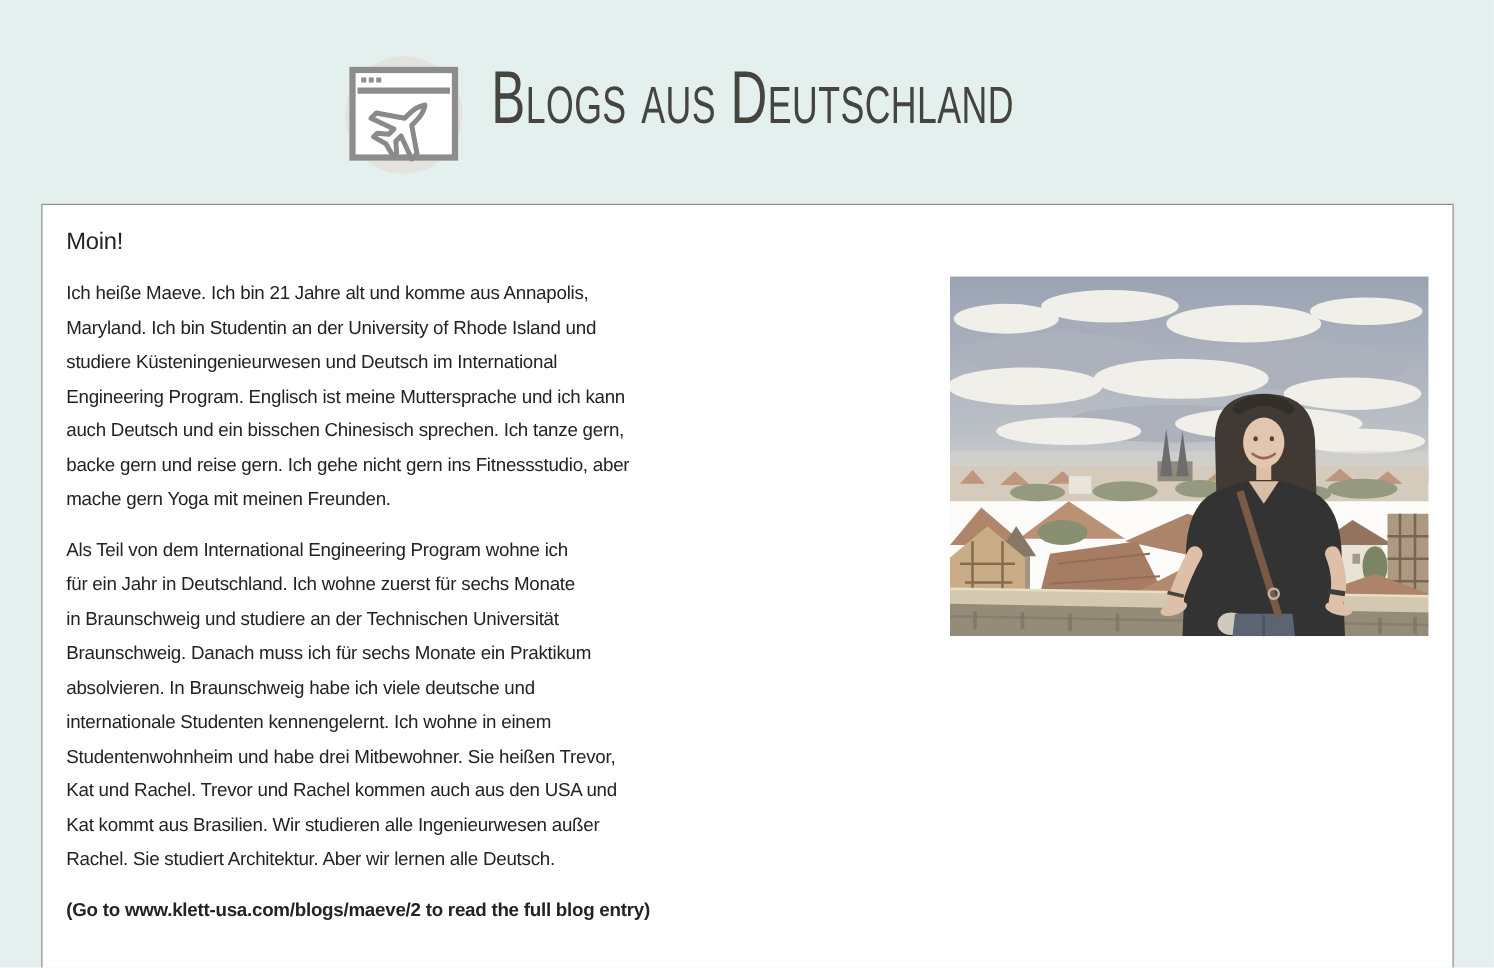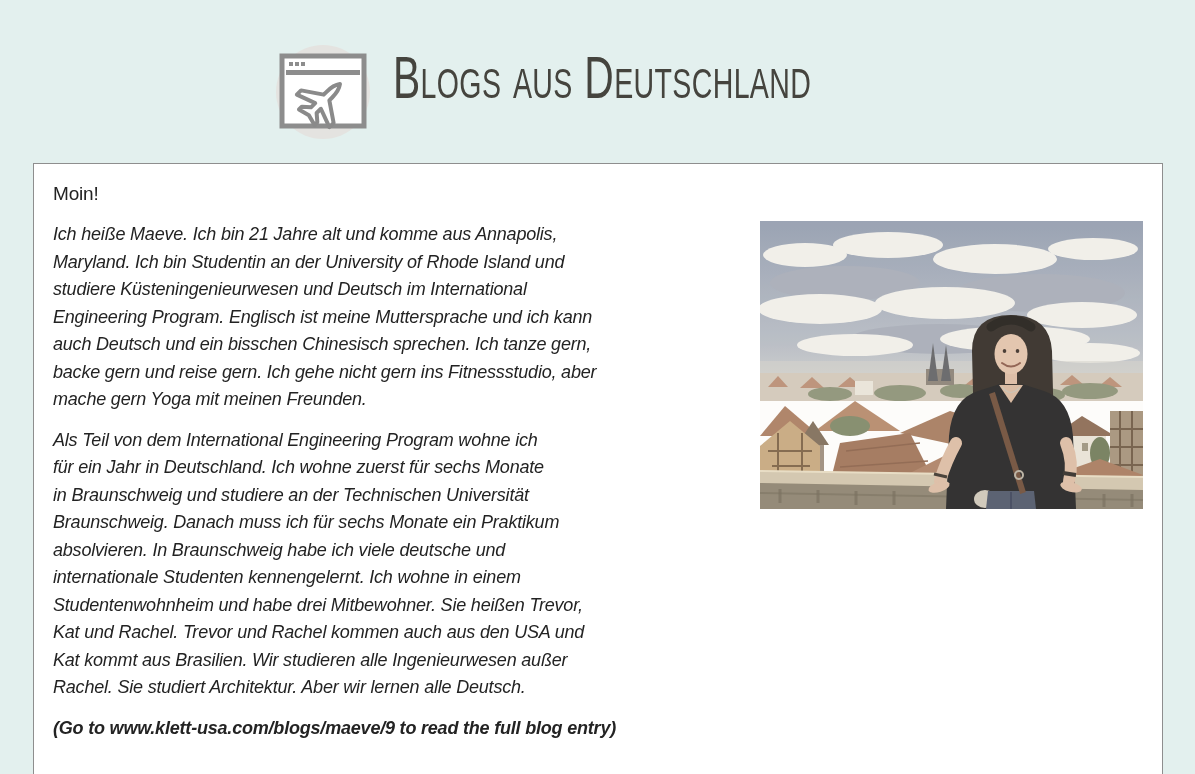--- a/index.html
+++ b/index.html
@@ -26,21 +26,21 @@
     position:absolute;left:33px;top:163px;
     width:1130px;height:653px;
     background:#ffffff;
     border:1px solid #8e8e8e;
     box-sizing:border-box;
     padding:16px 19px 0 19px;
   }
   .greeting{margin:0 0 14px 0;font-size:19px;line-height:27px;letter-spacing:-.2px;}
   .content-row{display:flex;justify-content:space-between;align-items:flex-start;}
   .text-col{width:692px;}
-  .text-col p{margin:0 0 13px 0;font-size:18px;line-height:27.5px;letter-spacing:-.2px;white-space:pre-line;font-style:italic;}
+  .text-col p{margin:0 0 13px 0;font-size:15px;line-height:27.5px;letter-spacing:-.2px;white-space:pre-line;}
   .footer-note{font-weight:bold;margin:0;font-size:19px;line-height:27px;letter-spacing:-.2px;}
   .photo{width:383px;height:288px;flex:0 0 auto;overflow:hidden;}
   .photo svg{display:block;}
 </style>
 </head>
 <body>
 
 <div class="header">
   <div class="logo">
     <svg viewBox="0 0 100 100" width="100" height="100">
@@ -74,21 +74,21 @@
       <p>Als Teil von dem International Engineering Program wohne ich
 für ein Jahr in Deutschland. Ich wohne zuerst für sechs Monate
 in Braunschweig und studiere an der Technischen Universität
 Braunschweig. Danach muss ich für sechs Monate ein Praktikum
 absolvieren. In Braunschweig habe ich viele deutsche und
 internationale Studenten kennengelernt. Ich wohne in einem
 Studentenwohnheim und habe drei Mitbewohner. Sie heißen Trevor,
 Kat und Rachel. Trevor und Rachel kommen auch aus den USA und
 Kat kommt aus Brasilien. Wir studieren alle Ingenieurwesen außer
 Rachel. Sie studiert Architektur. Aber wir lernen alle Deutsch.</p>
-      <p class="footer-note">(Go to www.klett-usa.com/blogs/maeve/9 to read the full blog entry)</p>
+      <p class="footer-note">(Go to www.klett-usa.com/blogs/maeve/2 to read the full blog entry)</p>
     </div>
     <div class="photo" role="img" aria-label="Maeve smiling on a stone wall overlooking the red rooftops, half-timbered houses and church spires of a German old town under a cloudy sky">
       <svg viewBox="0 0 383 288" width="383" height="288">
         <defs>
           <linearGradient id="sky" x1="0" y1="0" x2="0" y2="1">
             <stop offset="0" stop-color="#929db1"></stop>
             <stop offset="0.75" stop-color="#b6bcc6"></stop>
             <stop offset="1" stop-color="#cfd0cf"></stop>
           </linearGradient>
         </defs>

